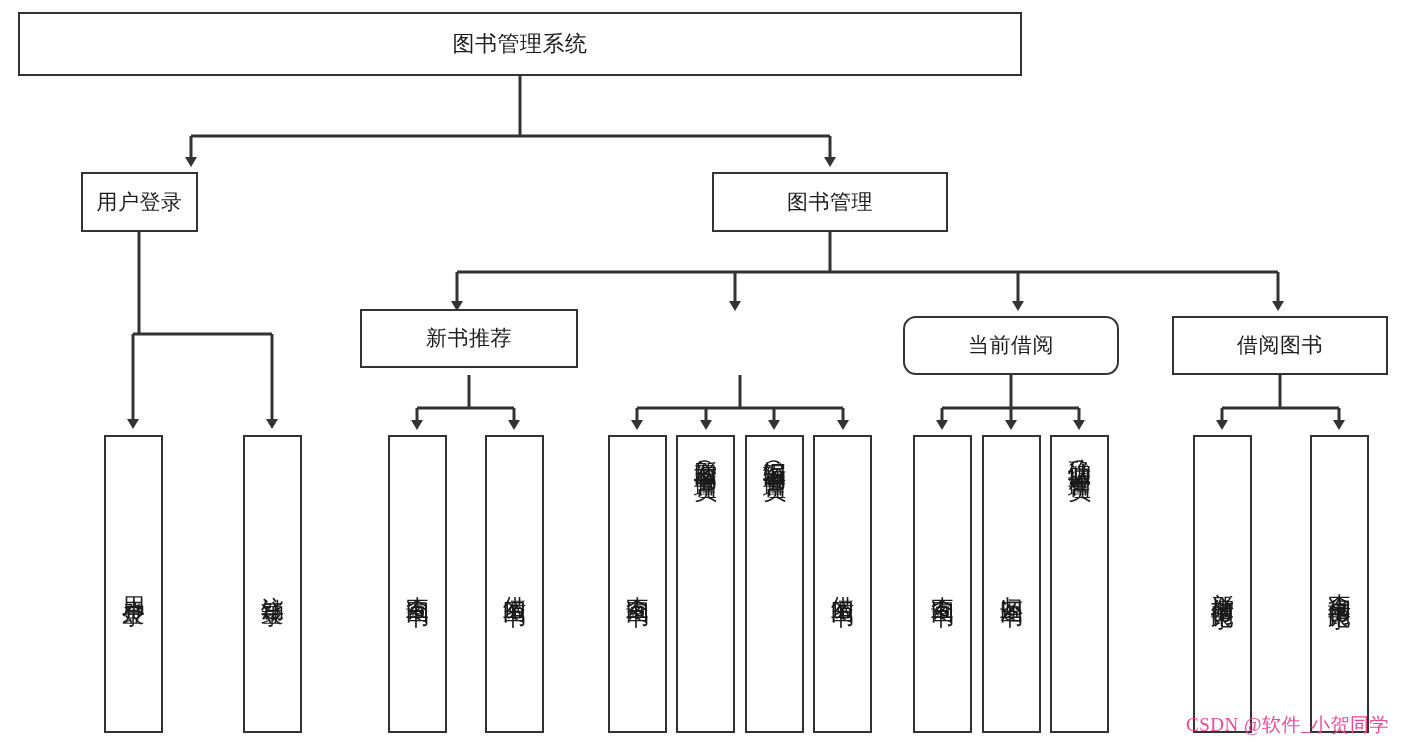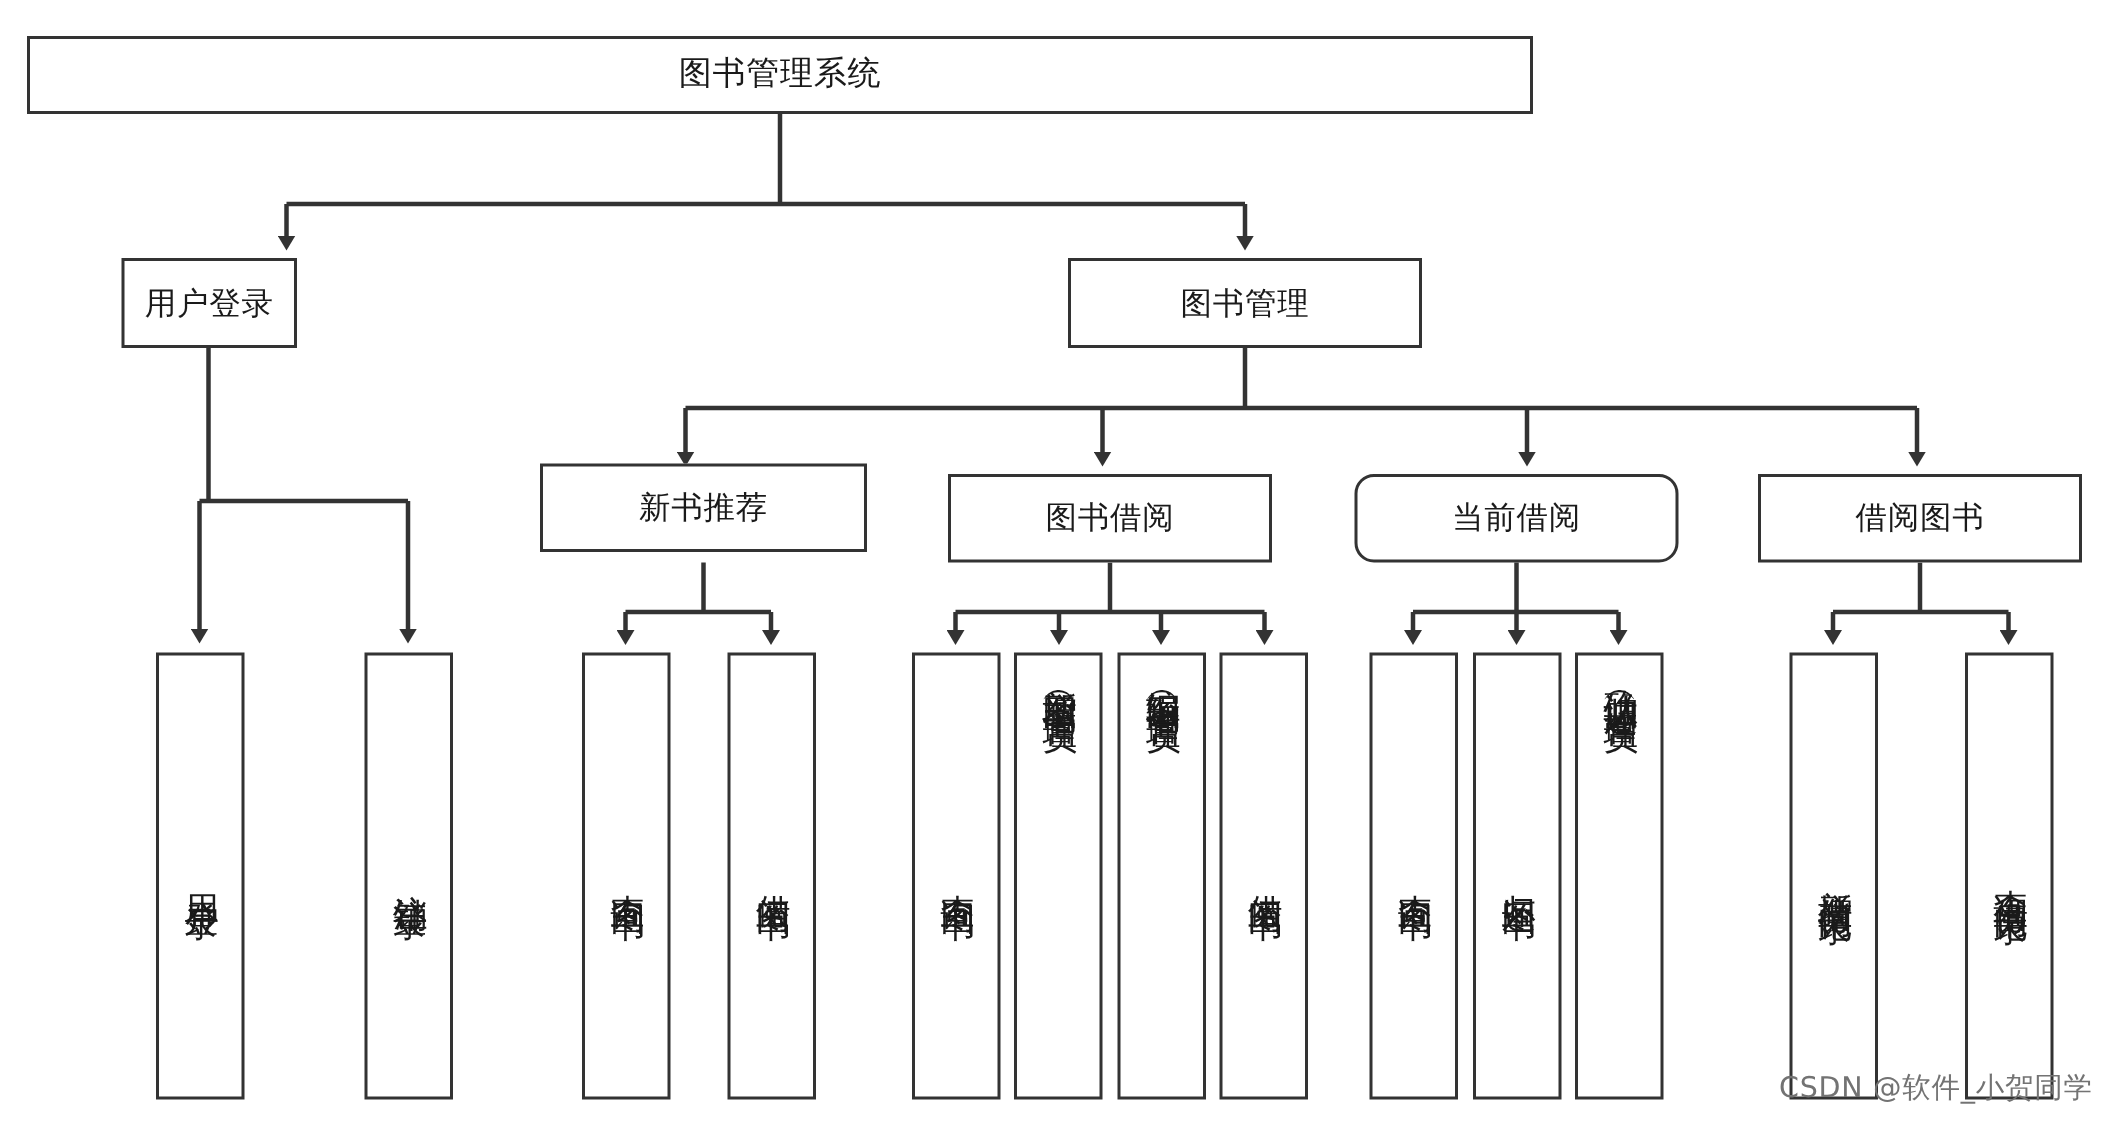--- a/index.html
+++ b/index.html
@@ -65,24 +65,25 @@
   }
   .node.vert.top-align {
     align-items: flex-start;
     padding-top: 4px;
   }
   .watermark {
     position: absolute;
     left: 1186px;
     top: 712px;
     font-size: 19px;
-    color: #737373;
+    color: #ec4899;
     letter-spacing: 0.5px;
     white-space: nowrap;
     z-index: 3;
+    font-family: Liberation Serif, serif;
   }
 </style>
 </head>
 <body>
 
 <div id="canvas">
 
   <svg id="wires" viewBox="0 0 1405 747" xmlns="http://www.w3.org/2000/svg">
     <defs>
       <marker id="arrow" markerWidth="10" markerHeight="12" refX="1" refY="6" orient="auto" markerUnits="userSpaceOnUse">
@@ -126,37 +127,34 @@
       <path d="M1011,408 L1011,421" marker-end="url(#arrow)"></path>
       <path d="M1079,408 L1079,421" marker-end="url(#arrow)"></path>
 
       <path d="M1280,375 L1280,408"></path>
       <path d="M1222,408 L1339,408"></path>
       <path d="M1222,408 L1222,421" marker-end="url(#arrow)"></path>
       <path d="M1339,408 L1339,421" marker-end="url(#arrow)"></path>
     </g>
   </svg>
 
-  <div class="node root horiz" style="left:18px;top:12px;width:1004px;height:52px;margin-top:12px;">
+  <div class="node root horiz" style="left:18px;top:12px;width:1004px;height:64px;">
     <span class="label">图书管理系统</span>
   </div>
 
   <div class="node horiz" style="left:81px;top:172px;width:117px;height:60px;">
     <span class="label">用户登录</span>
   </div>
   <div class="node horiz" style="left:712px;top:172px;width:236px;height:60px;">
     <span class="label">图书管理</span>
   </div>
 
   <div class="node horiz" style="left:360px;top:309px;width:218px;height:59px;">
     <span class="label">新书推荐</span>
   </div>
-  <div class="node horiz" style="left:632px;top:316px;width:216px;height:59px;">
-    <span class="label">图书借阅</span>
-  </div>
   <div class="node horiz" style="left:903px;top:316px;width:216px;height:59px;border-radius:13px;">
     <span class="label">当前借阅</span>
   </div>
   <div class="node horiz" style="left:1172px;top:316px;width:216px;height:59px;">
     <span class="label">借阅图书</span>
   </div>
 
   <div class="node vert" style="left:104px;top:435px;width:59px;height:298px;">
     <span class="label">用户登录</span>
   </div>

